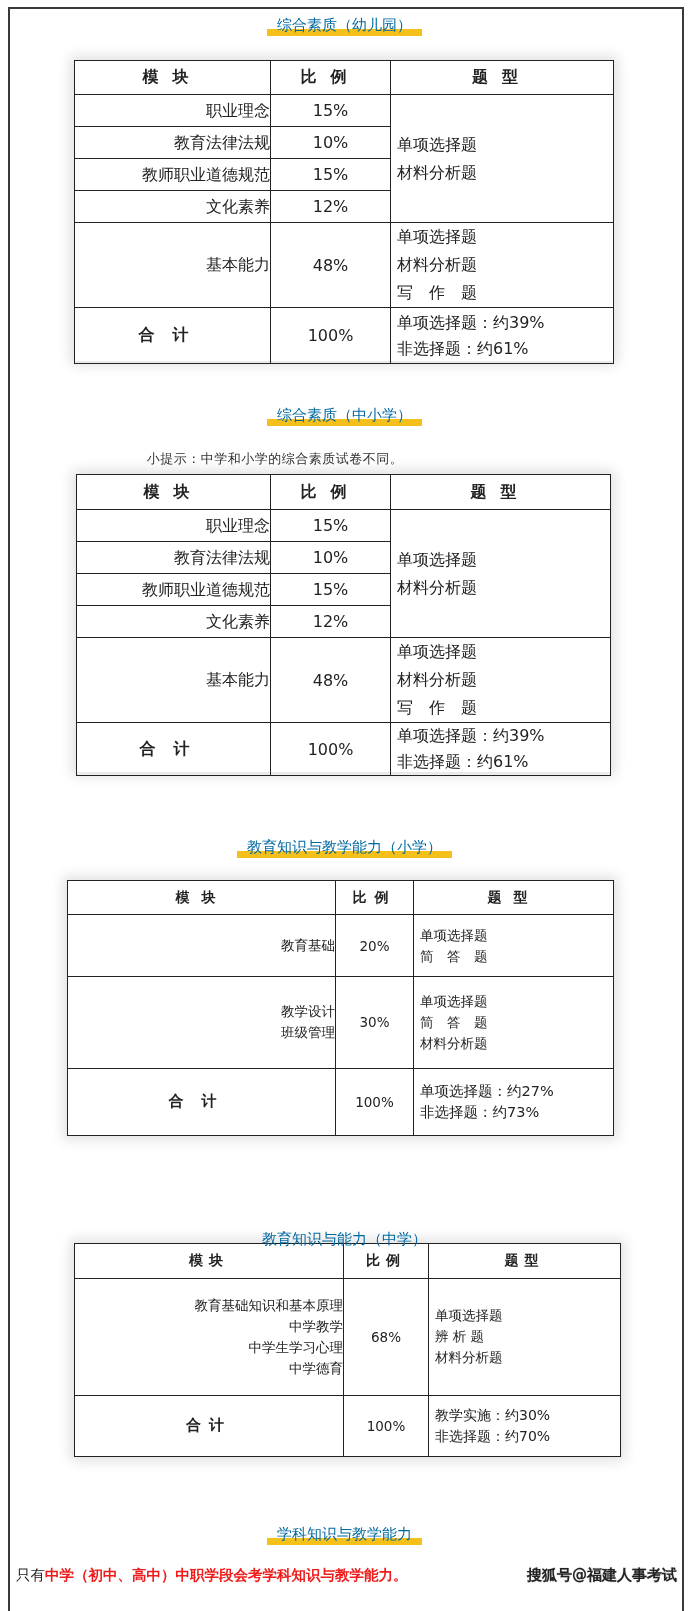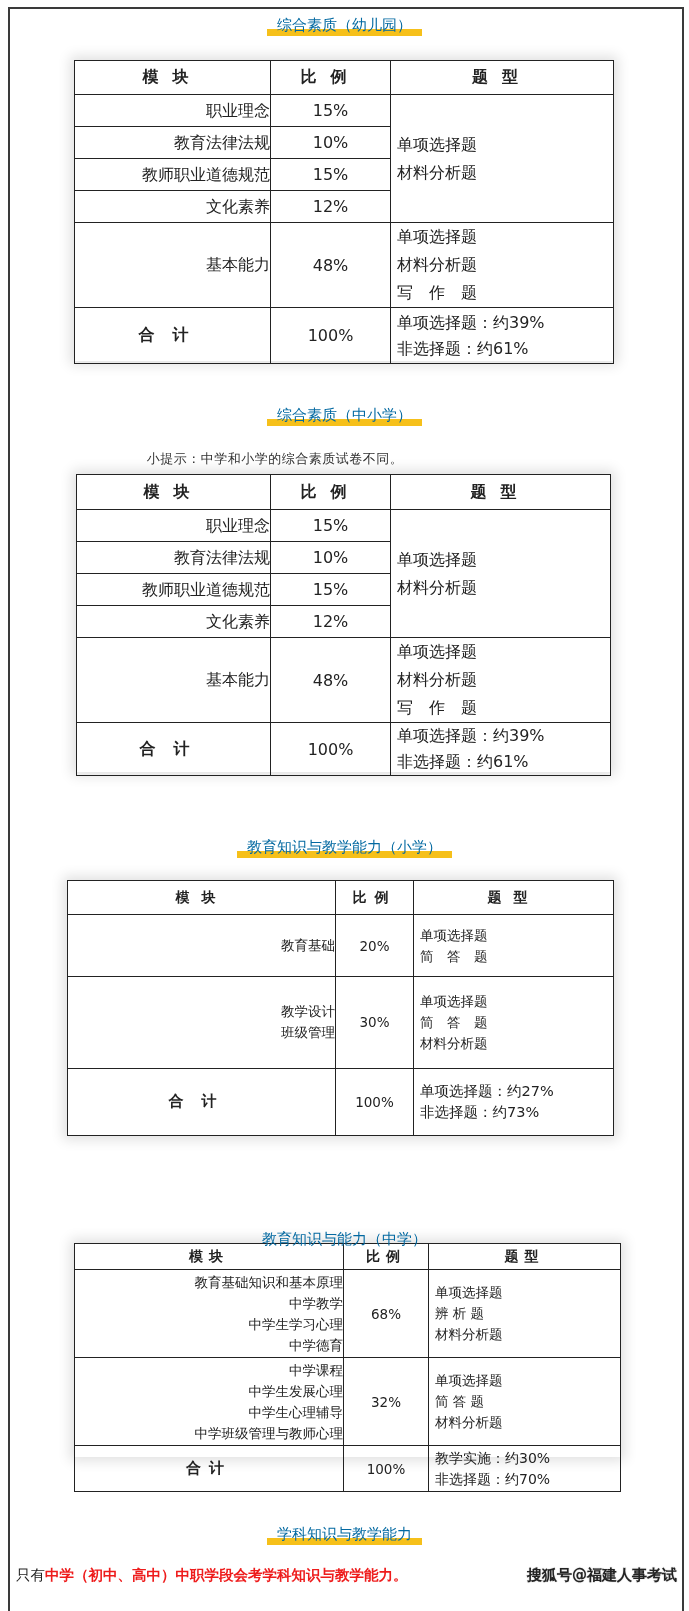--- a/index.html
+++ b/index.html
@@ -221,34 +221,20 @@
         <span class="line">中学生学习心理</span>
         <span class="line">中学德育</span>
       </td>
       <td class="pct">68%</td>
       <td class="qt">
         <span class="line">单项选择题</span>
         <span class="line">辨 析 题</span>
         <span class="line">材料分析题</span>
       </td>
     </tr>
-    <tr style="height:88px">
-      <td class="mod">
-        <span class="line">中学课程</span>
-        <span class="line">中学生发展心理</span>
-        <span class="line">中学生心理辅导</span>
-        <span class="line">中学班级管理与教师心理</span>
-      </td>
-      <td class="pct">32%</td>
-      <td class="qt">
-        <span class="line">单项选择题</span>
-        <span class="line">简 答 题</span>
-        <span class="line">材料分析题</span>
-      </td>
-    </tr>
     <tr style="height:46px">
       <td class="total" style="letter-spacing:8px; font-size:15px;">合计</td>
       <td class="pct">100%</td>
       <td class="qt" style="font-size:14px;">
         <span class="line">教学实施：约30%</span>
         <span class="line">非选择题：约70%</span>
       </td>
     </tr>
   </tbody>
     </table>

